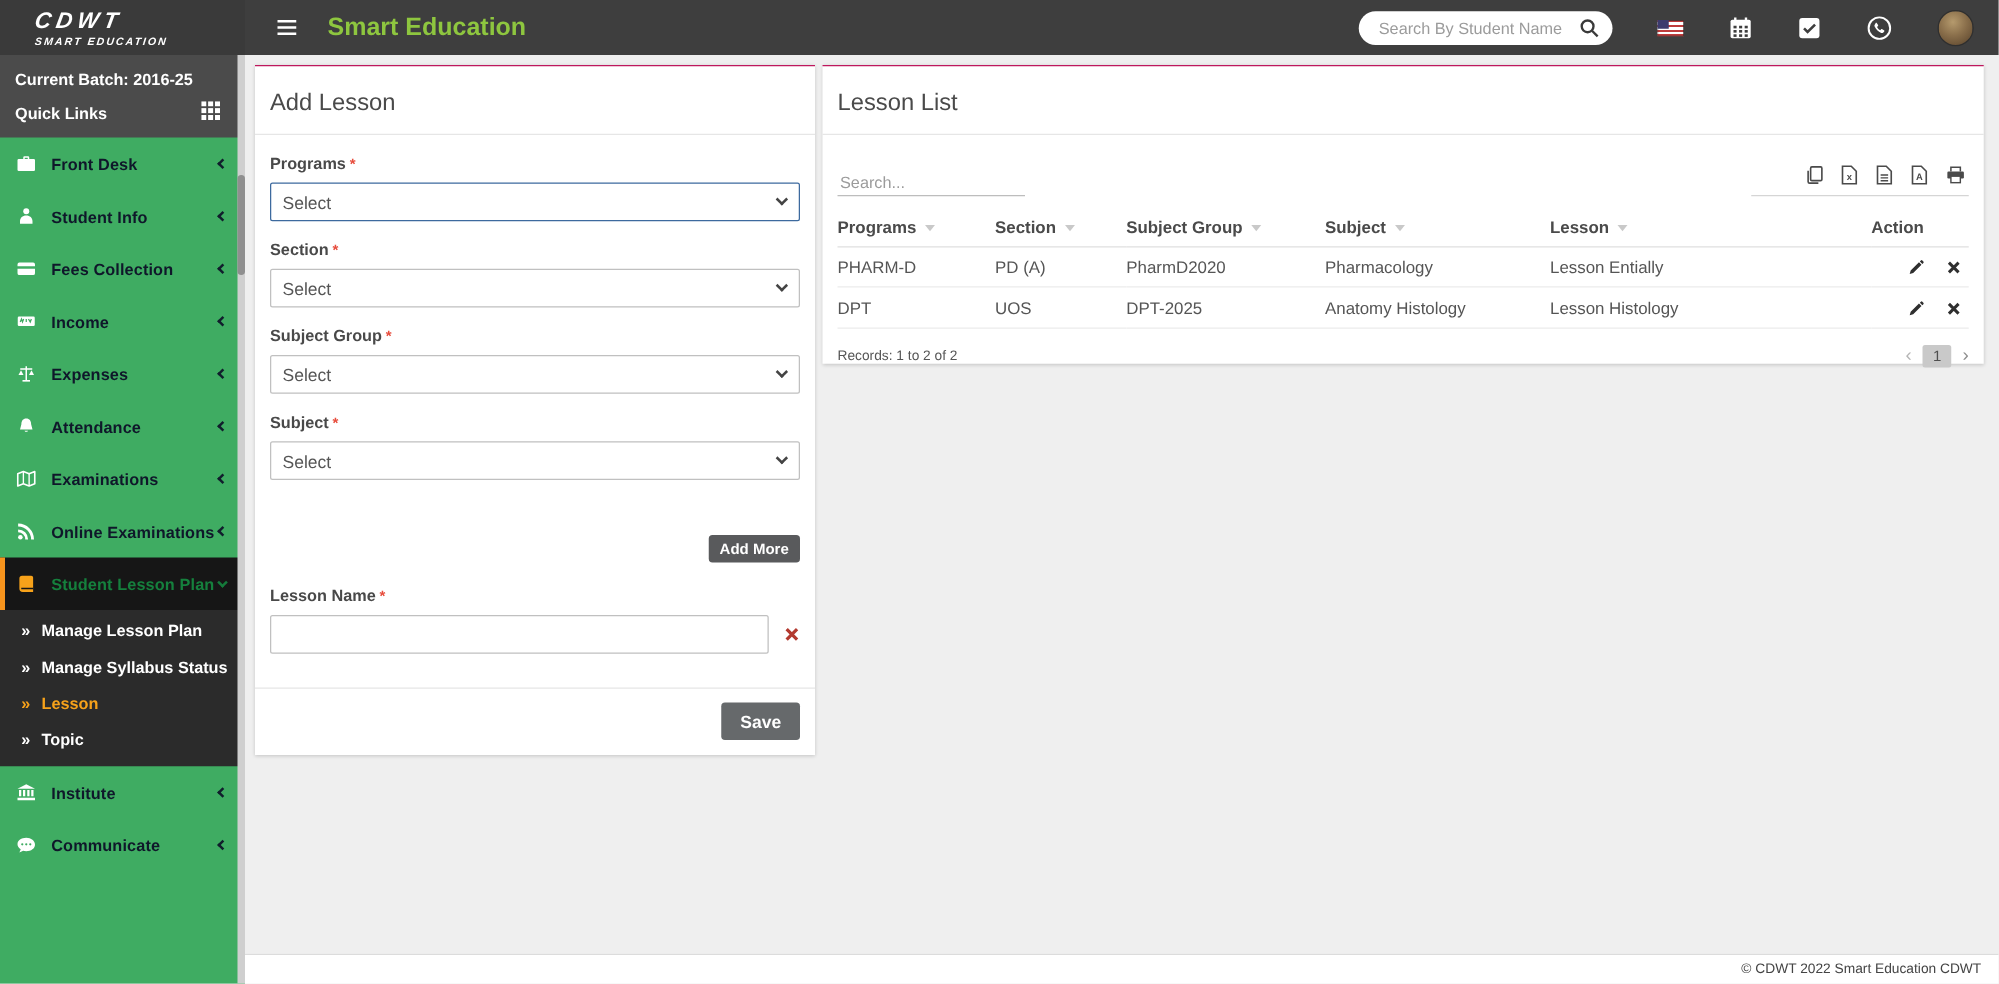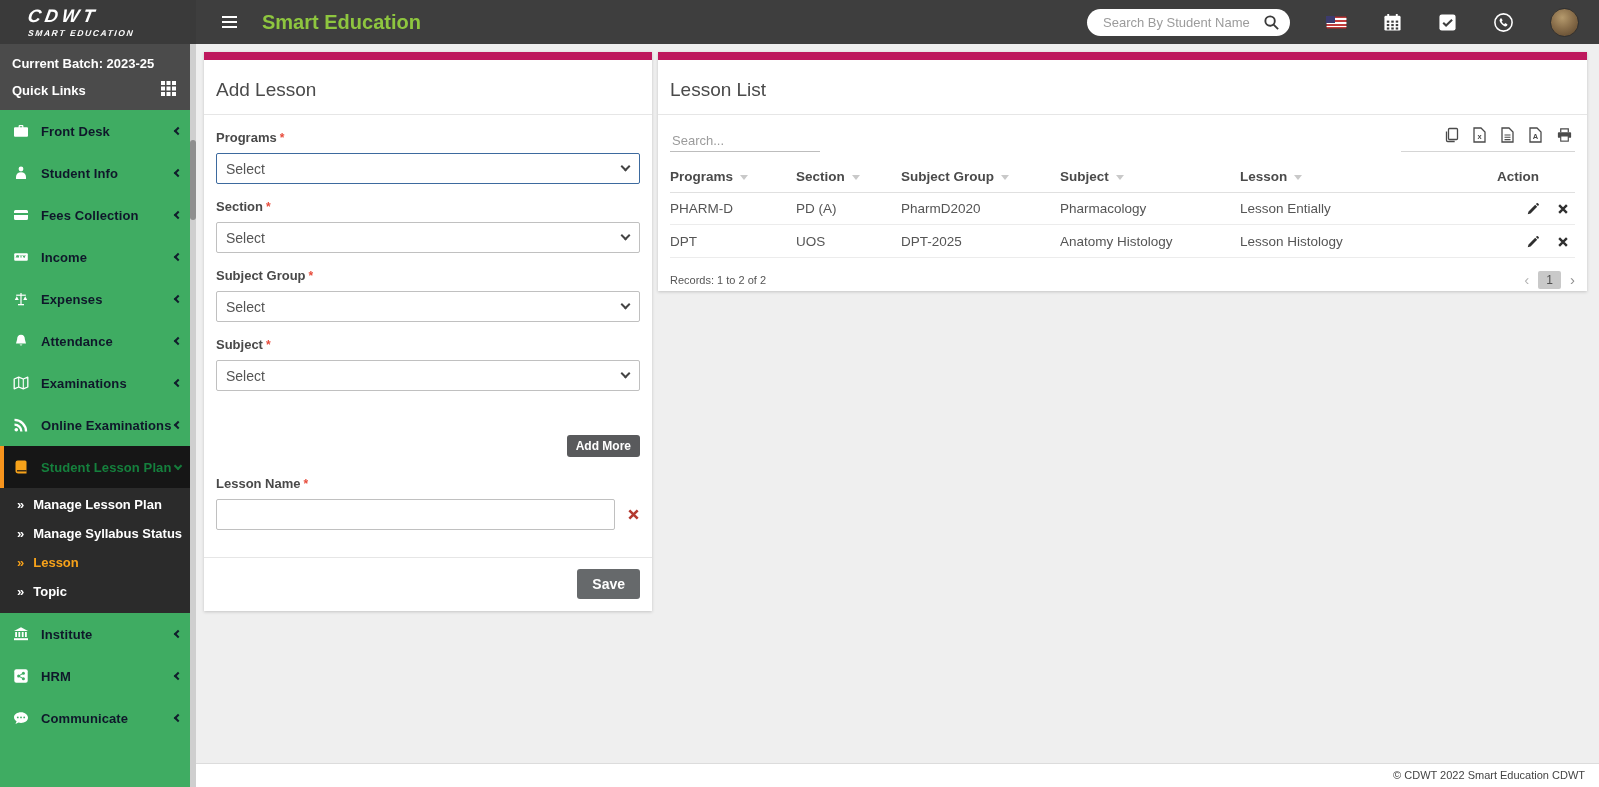--- a/index.html
+++ b/index.html
@@ -37,21 +37,21 @@
   .chev-down { transform:rotate(-45deg); margin-top:-3px; }
   .nav-item.active { background:#161616; border-left:4px solid #f7941d; padding-left:9px; color:#15803d; }
   .submenu { background:#2b2b2b; padding:2px 0 7px; }
   .sub-item { height:29px; display:flex; align-items:center; padding-left:17px; color:#fff; font-size:13px; font-weight:bold; cursor:pointer; }
   .sub-item .arr { margin-right:9px; font-size:13px; }
   .sub-item.active { color:#f7a21a; }
   .sb-scrollbar { position:absolute; top:0; right:0; bottom:0; width:6px; background:#cfcfcf; }
   .sb-thumb { position:absolute; top:96px; right:0; width:6px; height:80px; background:#8f8f8f; border-radius:3px; }
   
   .main { position:absolute; left:196px; top:44px; right:0; bottom:0; background:#efefef; }
-  .card { position:absolute; background:#fff; border-top:8px solid #be185d; box-shadow:0 1px 3px rgba(0,0,0,.18); padding:12px; }
+  .card { position:absolute; background:#fff; border-top:1px solid #be185d; box-shadow:0 1px 3px rgba(0,0,0,.18); padding:12px; }
   .card h2 { margin:7px 0 0; font-size:19px; font-weight:normal; color:#4a4a4a; }
   .card-divider { margin:13px -12px 0; border-top:1px solid #e6e6e6; }
   .card-add { left:8px; top:8px; width:448px; }
   .card-list { left:462px; top:8px; width:929px; height:239px; }
   
   .fg { margin-top:15px; }
   .fg label { display:block; font-size:13px; font-weight:bold; color:#494949; margin-bottom:8px; }
   .req { color:#e74c3c; margin-left:3px; font-size:12px; }
   .sel-wrap { position:relative; }
   .sel-wrap select { width:100%; height:31px; border:1px solid #c0c0c0; border-radius:2px; background:#fff; color:#555; font-size:14px; padding:0 26px 0 9px; appearance:none; -webkit-appearance:none; outline:none; font-family:inherit; }
@@ -59,21 +59,21 @@
   .sel-chev { position:absolute; right:11px; top:10px; width:7px; height:7px; border-right:2px solid #444; border-bottom:2px solid #444; transform:rotate(45deg); pointer-events:none; }
   .add-more-row { margin-top:44px; text-align:right; }
   .btn-add-more { display:inline-block; background:#595a5c; color:#fff; font-size:12px; font-weight:bold; padding:4px 9px; border-radius:3px; border:none; cursor:pointer; font-family:inherit; }
   .lesson-row { display:flex; align-items:center; margin-top:8px; }
   .lesson-row input { flex:1; height:31px; border:1px solid #c0c0c0; border-radius:2px; padding:0 9px; font-size:14px; color:#333; outline:none; font-family:inherit; }
   .clear-x { margin-left:12px; color:#b33a30; cursor:pointer; display:flex; }
   .save-row { margin-top:11px; text-align:right; }
   .btn-save { display:inline-block; background:#66696b; color:#fff; font-size:14px; font-weight:bold; padding:7px 15px; border-radius:3px; border:none; cursor:pointer; font-family:inherit; }
   .bottom-div { margin:27px -12px 0; border-top:1px solid #e6e6e6; }
   
-  .toolbar { display:flex; justify-content:space-between; align-items:flex-end; margin-top:12px; }
+  .toolbar { display:flex; justify-content:space-between; align-items:flex-end; margin-top:24px; }
   .list-search input { width:150px; border:none; border-bottom:1px solid #bdbdbd; font-size:13px; color:#555; padding:3px 2px; outline:none; background:transparent; font-family:inherit; }
   .list-search input::placeholder { color:#9b9b9b; }
   .export-group { display:flex; gap:13px; align-items:center; border-bottom:1px solid #d5d5d5; padding:0 2px 8px 42px; }
   .export-group .exp { color:#4a4a4a; cursor:pointer; display:flex; }
   table.grid { width:100%; border-collapse:collapse; margin-top:9px; table-layout:fixed; }
   table.grid th { text-align:left; font-size:13.5px; font-weight:bold; color:#4a4a4a; padding:8px 6px 8px 0; border-bottom:1px solid #e0e0e0; cursor:pointer; white-space:nowrap; }
   table.grid td { font-size:13.5px; color:#555; padding:8px 6px 8px 0; border-bottom:1px solid #ececec; white-space:nowrap; overflow:hidden; }
   th.col-action, td.col-action { text-align:right; padding-right:28px; }
   .sort { display:inline-block; margin-left:7px; width:0; height:0; border-left:4px solid transparent; border-right:4px solid transparent; border-top:5px solid #c9c9c9; vertical-align:middle; }
   .act-ic { color:#2f2f2f; cursor:pointer; display:inline-flex; vertical-align:middle; }
@@ -144,21 +144,21 @@
           <circle cx="10" cy="10" r="8.2" fill="none" stroke="#fff" stroke-width="1.5"></circle>
           <path fill="#fff" d="M7.1 6.2c.3-.3.8-.3 1 .1l.9 1.3c.2.3.1.7-.2 1l-.6.5c.5 1 1.5 2 2.5 2.5l.5-.6c.3-.3.7-.4 1-.2l1.3.9c.4.2.4.7.1 1l-.6.6c-.4.4-1 .6-1.6.4-2.2-.9-4.2-2.9-5.1-5.1-.2-.6 0-1.2.4-1.6z"></path>
         </svg>
     </div>
     <div class="avatar"></div>
   </div>
 </div>
 
 <div class="sidebar">
   <div class="sb-header">
-    <div class="sb-batch">Current Batch: 2023-25</div>
+    <div class="sb-batch">Current Batch: 2016-25</div>
     <div class="sb-quick">
       <span>Quick Links</span>
       <span>
         <svg width="15" height="15" viewBox="0 0 15 15" fill="#fff">
             <rect x="0" y="0" width="4" height="4"></rect>
             <rect x="5.5" y="0" width="4" height="4"></rect>
             <rect x="11" y="0" width="4" height="4"></rect>
             <rect x="0" y="5.5" width="4" height="4"></rect>
             <rect x="5.5" y="5.5" width="4" height="4"></rect>
             <rect x="11" y="5.5" width="4" height="4"></rect>
@@ -286,35 +286,20 @@
         <svg width="16" height="16" viewBox="0 0 16 16" fill="#fff">
           <path d="M8 1.3L15 5H1z"></path>
           <rect x="2.2" y="6" width="1.8" height="5"></rect>
           <rect x="5.4" y="6" width="1.8" height="5"></rect>
           <rect x="8.8" y="6" width="1.8" height="5"></rect>
           <rect x="12" y="6" width="1.8" height="5"></rect>
           <rect x="1" y="12.2" width="14" height="2"></rect>
         </svg>
       </span>
     <span class="nav-label">Institute</span>
-    <span class="chev"></span>
-  </div>
-  <div class="nav-item">
-    <span class="nav-icon">
-        <svg width="16" height="16" viewBox="0 0 16 16">
-          <rect x="1.3" y="1.3" width="13.4" height="13.4" rx="2" fill="#fff"></rect>
-          <g fill="#3fac62">
-            <circle cx="5.6" cy="8" r="1.5"></circle>
-            <circle cx="10.4" cy="5.2" r="1.5"></circle>
-            <circle cx="10.4" cy="10.8" r="1.5"></circle>
-          </g>
-          <path d="M5.6 8l4.8-2.8M5.6 8l4.8 2.8" stroke="#3fac62" stroke-width="1"></path>
-        </svg>
-      </span>
-    <span class="nav-label">HRM</span>
     <span class="chev"></span>
   </div>
   <div class="nav-item">
     <span class="nav-icon">
         <svg width="16" height="16" viewBox="0 0 16 16">
           <path d="M8 2.2c-3.9 0-7 2.2-7 5.1 0 1.6 1 3.1 2.6 4L2.5 14l3-1.4c.8.2 1.6.3 2.5.3 3.9 0 7-2.3 7-5.2S11.9 2.2 8 2.2z" fill="#fff"></path>
           <g fill="#3fac62">
             <circle cx="4.8" cy="7.4" r=".9"></circle>
             <circle cx="8" cy="7.4" r=".9"></circle>
             <circle cx="11.2" cy="7.4" r=".9"></circle>

